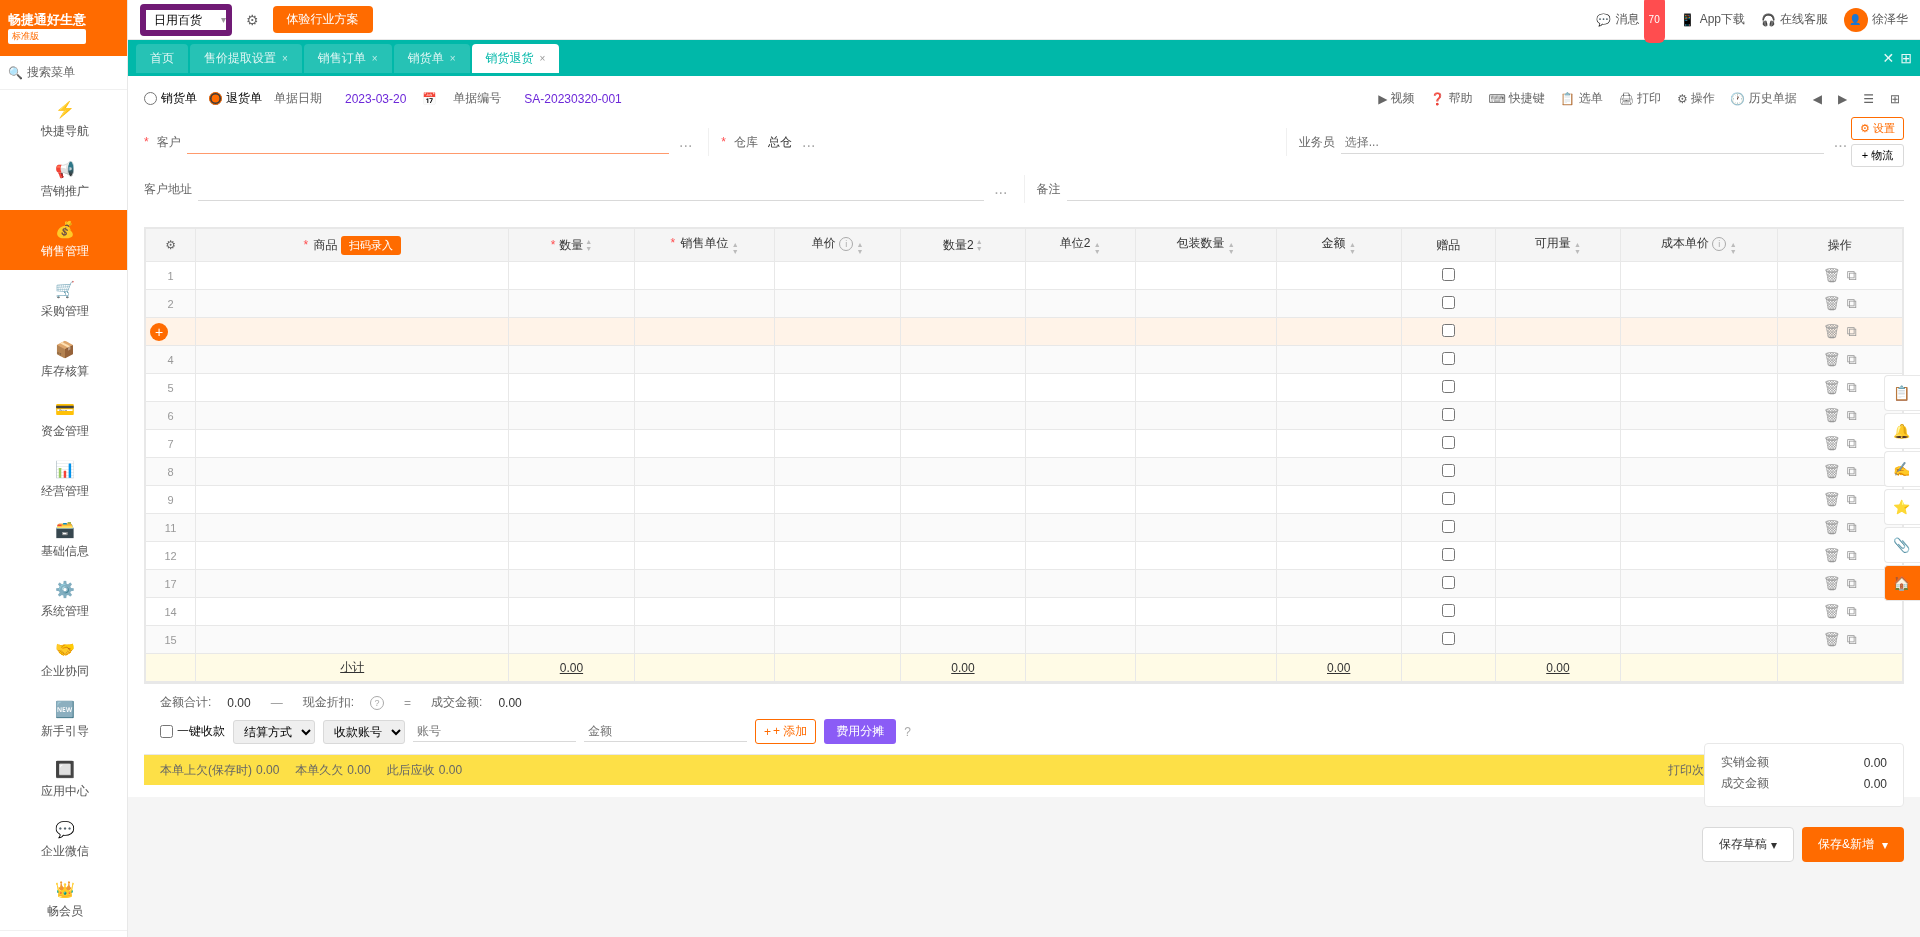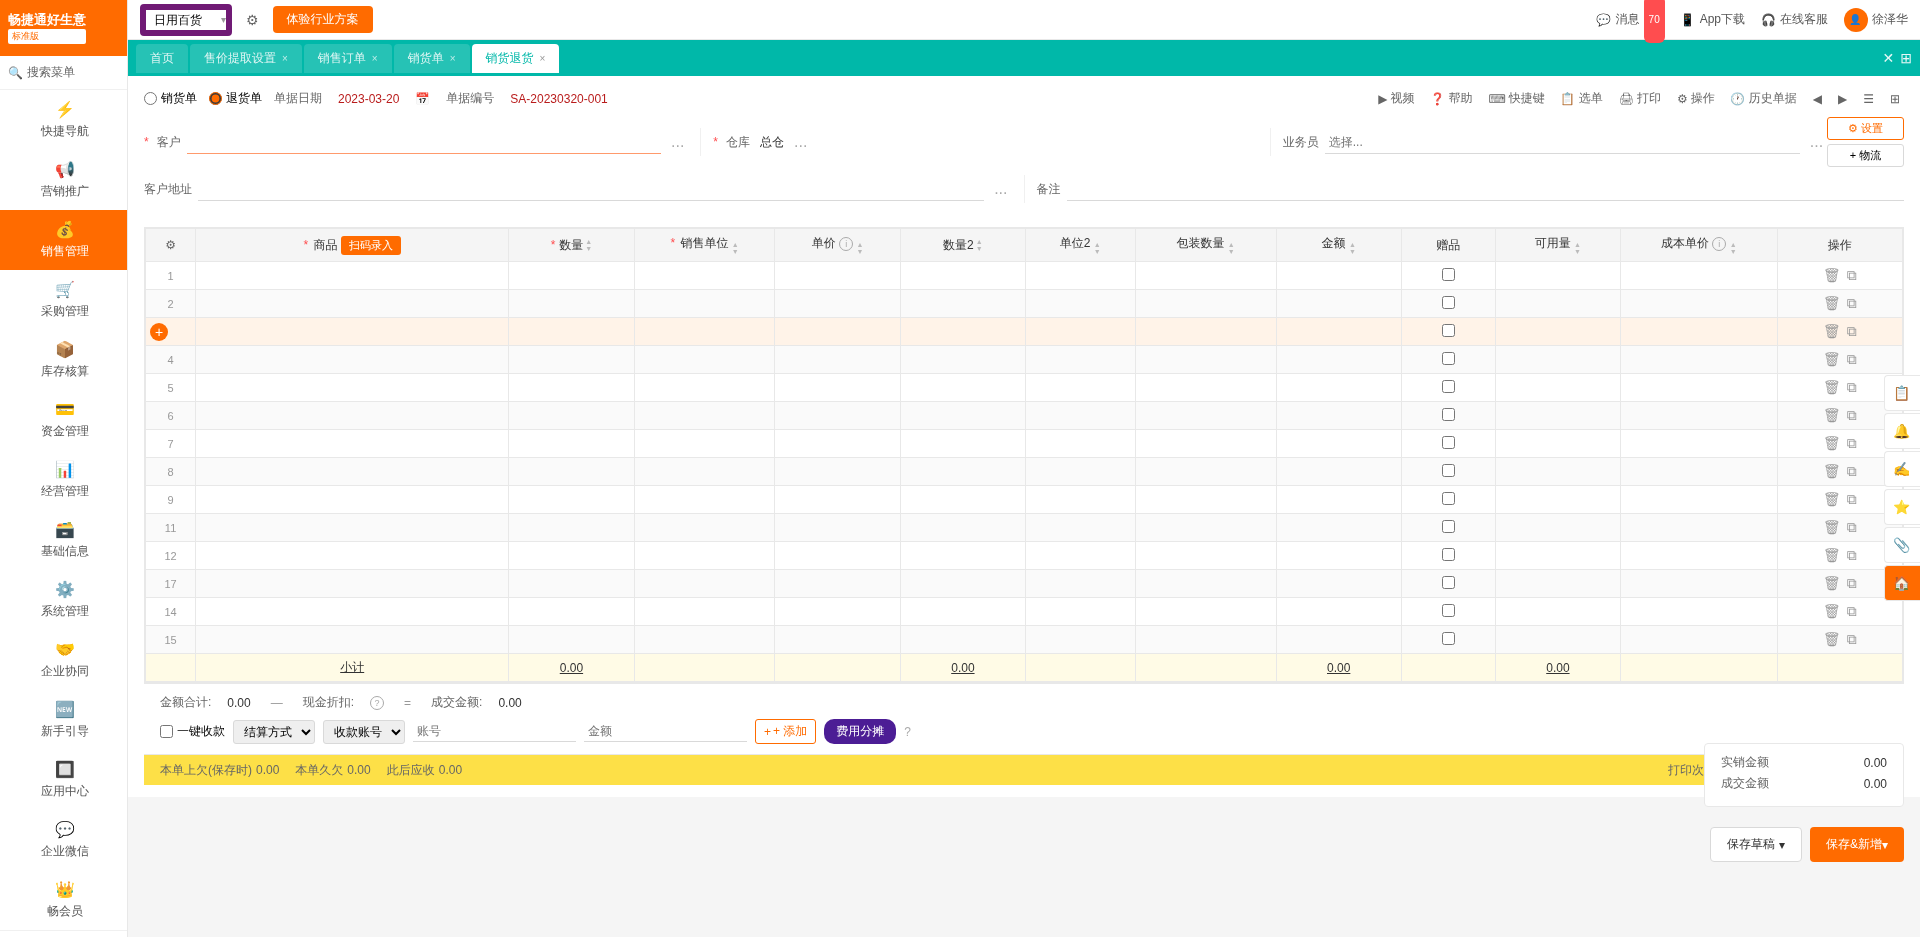--- a/index.html
+++ b/index.html
@@ -45,31 +45,31 @@
     .form-container { background: #fff; padding: 12px 16px; }
 
     
     .toolbar-row { display: flex; align-items: center; justify-content: space-between; margin-bottom: 8px; }
     .toolbar-left { display: flex; align-items: center; gap: 12px; }
     .radio-group { display: flex; align-items: center; gap: 12px; font-size: 12px; }
     .radio-item { display: flex; align-items: center; gap: 4px; cursor: pointer; }
     .radio-item input[type=radio] { accent-color: #ff6b00; }
     .form-info { display: flex; align-items: center; gap: 16px; font-size: 12px; color: #333; }
     .form-label { color: #666; }
-    .form-value { color: #b91c1c; }
+    .form-value { color: #6d28d9; margin-left: 7px; }
     .toolbar-right { display: flex; align-items: center; gap: 8px; font-size: 12px; color: #666; }
     .toolbar-btn { display: flex; align-items: center; gap: 3px; cursor: pointer; padding: 2px 4px; }
 
     
     .fields-row { display: flex; align-items: center; gap: 0; margin-bottom: 8px; }
     .field-group { display: flex; align-items: center; gap: 6px; flex: 1; }
     .field-input { flex: 1; border: none; border-bottom: 1px solid #d9d9d9; padding: 4px 4px; font-size: 12px; outline: none; min-width: 80px; }
     .field-dots { color: #aaa; font-size: 16px; cursor: pointer; padding: 0 4px; }
     .field-group-sep { width: 1px; background: #f0f0f0; height: 28px; margin: 0 12px; }
-    .side-btn { border: 1px solid #d9d9d9; background: #fff; border-radius: 3px; padding: 3px 20px; font-size: 11px; cursor: pointer; white-space: nowrap; }
+    .side-btn { border: 1px solid #d9d9d9; background: #fff; border-radius: 3px; padding: 3px 8px; font-size: 11px; cursor: pointer; white-space: nowrap; }
     .side-btn.orange { border-color: #ff6b00; color: #ff6b00; }
 
     
     .table-container { border: 1px solid #e8e8e8; margin-top: 4px; overflow-x: auto; }
     table { width: 100%; border-collapse: collapse; font-size: 12px; }
     th { background: #f5f5f5; padding: 6px 4px; text-align: center; border: 1px solid #e8e8e8; font-weight: 500; color: #333; white-space: nowrap; position: relative; }
     td { padding: 4px 4px; text-align: center; border: 1px solid #e8e8e8; color: #333; height: 28px; }
     tr:nth-child(odd) td { background: #fff; }
     tr:nth-child(even) td { background: #fafafa; }
     tr.highlighted td { background: #fff3e8 !important; }
@@ -91,41 +91,41 @@
     .bottom-row1 { display: flex; align-items: center; gap: 16px; font-size: 12px; margin-bottom: 8px; }
     .amount-label { color: #666; }
     .amount-value { color: #333; font-weight: 500; }
     .dash { color: #999; margin: 0 4px; }
     .equals { color: #999; margin: 0 4px; }
     .bottom-row2 { display: flex; align-items: center; gap: 8px; font-size: 12px; }
     .checkbox-label { display: flex; align-items: center; gap: 4px; cursor: pointer; }
     .bottom-select { border: 1px solid #d9d9d9; border-radius: 3px; padding: 3px 6px; font-size: 12px; min-width: 80px; }
     .bottom-input { border: none; border-bottom: 1px solid #d9d9d9; padding: 3px 4px; font-size: 12px; min-width: 60px; }
     .add-btn { background: none; border: 1px solid #ff6b00; color: #ff6b00; border-radius: 3px; padding: 3px 8px; font-size: 12px; cursor: pointer; display: flex; align-items: center; gap: 2px; }
-    .fee-btn { background: #4c1d95; color: #fff; border: none; border-radius: 10px; padding: 4px 12px; font-size: 12px; cursor: pointer; }
+    .fee-btn { background: #8b5cf6; color: #fff; border: none; border-radius: 3px; padding: 4px 12px; font-size: 12px; cursor: pointer; }
     .question-icon { color: #aaa; cursor: pointer; font-size: 12px; }
 
     
     .status-bar { background: #fde047; padding: 6px 16px; border-top: 1px solid #e8e8e8; display: flex; align-items: center; justify-content: space-between; font-size: 12px; color: #666; }
     .status-left { display: flex; align-items: center; gap: 16px; }
     .status-item { display: flex; align-items: center; gap: 4px; }
     .status-center { display: flex; align-items: center; gap: 6px; }
     .status-icons { display: flex; align-items: center; gap: 6px; }
     .status-icon-item { cursor: pointer; font-size: 14px; color: #666; }
 
     
     .summary-panel { position: absolute; right: 16px; bottom: 120px; background: #fff; border: 1px solid #e8e8e8; border-radius: 4px; padding: 10px 16px; min-width: 200px; font-size: 12px; }
     .summary-row { display: flex; justify-content: space-between; align-items: center; margin-bottom: 4px; }
     .summary-label { color: #666; }
     .summary-value { color: #333; font-weight: 500; min-width: 60px; text-align: right; }
 
     
     .save-btns { position: absolute; right: 16px; bottom: 60px; display: flex; gap: 8px; }
     .save-draft-btn { background: #fff; border: 1px solid #d9d9d9; border-radius: 4px; padding: 8px 16px; font-size: 12px; cursor: pointer; display: flex; align-items: center; gap: 4px; color: #333; }
-    .save-new-btn { background: #ff6b00; border: none; border-radius: 4px; padding: 8px 16px; font-size: 12px; cursor: pointer; color: #fff; display: flex; align-items: center; gap: 0; }
+    .save-new-btn { background: #ff6b00; border: none; border-radius: 4px; padding: 8px 16px; font-size: 12px; cursor: pointer; color: #fff; display: flex; align-items: center; gap: 8px; }
 
     
     .right-float { position: fixed; right: 0; top: 40%; display: flex; flex-direction: column; gap: 2px; z-index: 200; }
     .right-float-btn { background: #fff; border: 1px solid #e8e8e8; border-right: none; width: 36px; height: 36px; display: flex; align-items: center; justify-content: center; cursor: pointer; font-size: 14px; color: #666; border-radius: 4px 0 0 4px; }
     .right-float-btn.active { background: #ff6b00; color: #fff; }
 
     
     .info-icon { display: inline-flex; align-items: center; justify-content: center; width: 14px; height: 14px; border-radius: 50%; border: 1px solid #aaa; color: #aaa; font-size: 9px; cursor: pointer; }
 
     .field-required { color: #ff4d4f; margin-right: 2px; }

